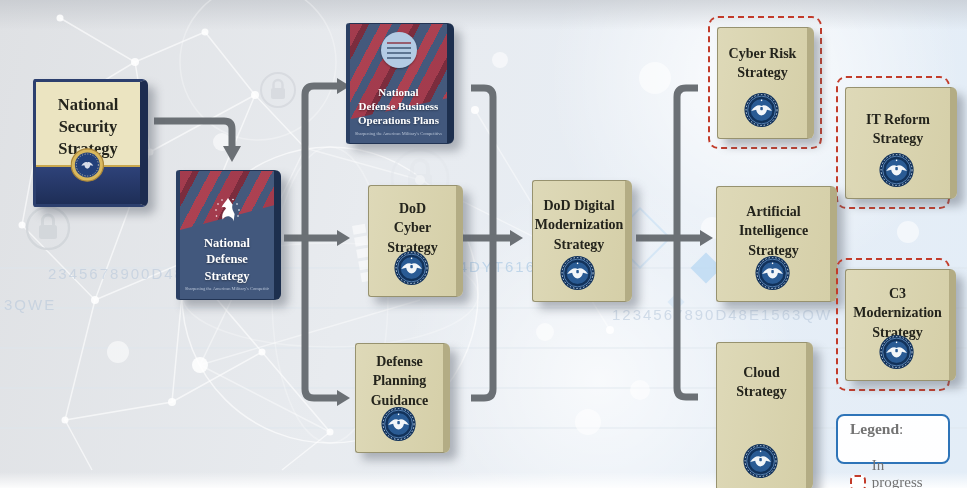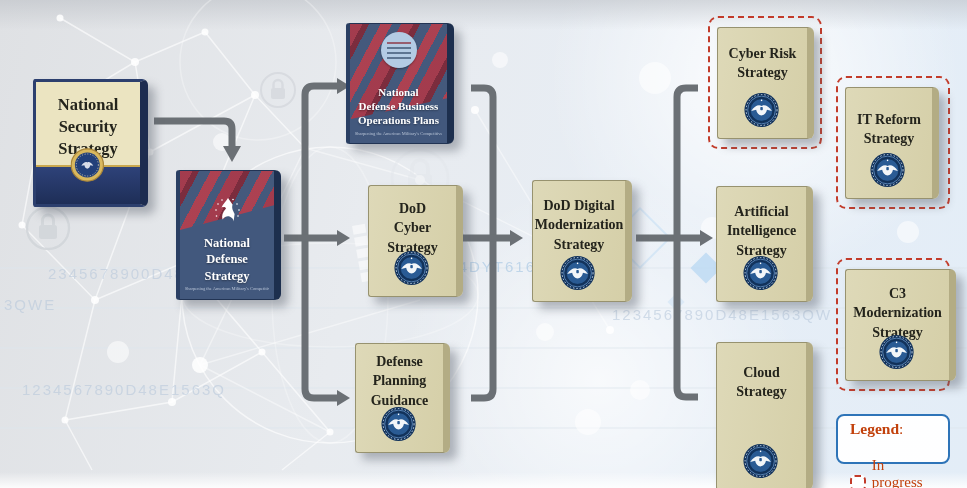--- a/index.html
+++ b/index.html
@@ -51,21 +51,21 @@
   .nss-bottom{position:absolute;left:0;right:0;bottom:0;height:30%;
     background:linear-gradient(180deg,#2e4279,#1e2e57);border-top:2px solid #c9a84f;}
   .pres-seal{position:absolute;left:50%;transform:translateX(-52%);top:54%;width:34px;height:34px;}
   
   .progress-frame{position:absolute;z-index:5;box-sizing:border-box;
     border:2.4px dashed #c23b2a;border-radius:10px;}
   .progress-frame .book{left:7px;top:9px;}
   
   .legend{position:absolute;z-index:6;box-sizing:border-box;background:rgba(255,255,255,.95);
     border:2.5px solid #2e74b8;border-radius:8px;padding:4px 10px 4px 12px;
-    font-family:"Liberation Serif",serif;color:#c2410c;}
+    font-family:"Liberation Serif",serif;color:#737373;}
   .legend-title{font-size:15.5px;}
   .legend-title .b{font-weight:700;}
   .legend-row{display:flex;align-items:flex-end;margin-top:19px;font-size:15px;}
   .swatch{display:inline-block;width:12px;height:12px;border:2px dashed #c23b2a;
     border-radius:5px;margin-right:6px;background:#fff;}
 </style>
 </head>
 <body>
 
 <div class="stage">
@@ -192,21 +192,20 @@
     </g>
     <g>
       <rect x="-11" y="-11" width="22" height="22" transform="translate(706,268) rotate(45)" fill="#bcd9f2" opacity=".8"></rect>
       <rect x="-6" y="-6" width="12" height="12" transform="translate(676,302) rotate(45)" fill="#cfe3f5" opacity=".6"></rect>
       <rect x="-21" y="-21" width="42" height="42" transform="translate(640,238) rotate(45)" fill="none" stroke="#cfe4f5" stroke-width="2" opacity=".8"></rect>
     </g>
   </svg>
 
   <div class="bg-code" style="left:48px;top:265px">2345678900D48E</div>
   <div class="bg-code" style="left:4px;top:296px">3QWE</div>
-  <div class="bg-code" style="left:22px;top:381px">1234567890D48E1563Q</div>
   <div class="bg-code" style="left:438px;top:258px;color:#9cc0e0">544DYT6165</div>
   <div class="bg-code" style="left:612px;top:306px">1234567890D48E1563QW</div>
 
   <svg class="arrows" width="967" height="488" viewBox="0 0 967 488">
     <g stroke="#6b7075" stroke-width="7" fill="none" stroke-linejoin="round">
       <g>
         <path d="M154,121 H224 Q232,121 232,129 V146"></path>
         <polygon points="223,146 241,146 232,162" fill="#6b7075" stroke="none"></polygon>
       </g>
       <g>
@@ -311,32 +310,32 @@
         <div class="title" style="padding-top:16px">Cyber Risk
 Strategy</div>
         <svg class="seal">
             <use href="#dod-seal"></use>
           </svg>
       </div>
     </div>
   </div>
 
   <div class="progress-frame" style="left:836px;top:76px;width:114px;height:133px">
-    <div class="book tan" style="width:94px;height:112px">
+    <div class="book tan" style="width:112px;height:112px">
       <div class="cover">
         <div class="title" style="padding-top:22px">IT Reform
 Strategy</div>
         <svg class="seal">
             <use href="#dod-seal"></use>
           </svg>
       </div>
     </div>
   </div>
 
-  <div class="book tan" style="left:716px;top:186px;width:97px;height:116px">
+  <div class="book tan" style="left:716px;top:186px;width:121px;height:116px">
     <div class="cover">
       <div class="title" style="padding-top:15px">Artificial
 Intelligence
 Strategy</div>
       <svg class="seal">
           <use href="#dod-seal"></use>
         </svg>
     </div>
   </div>
 

